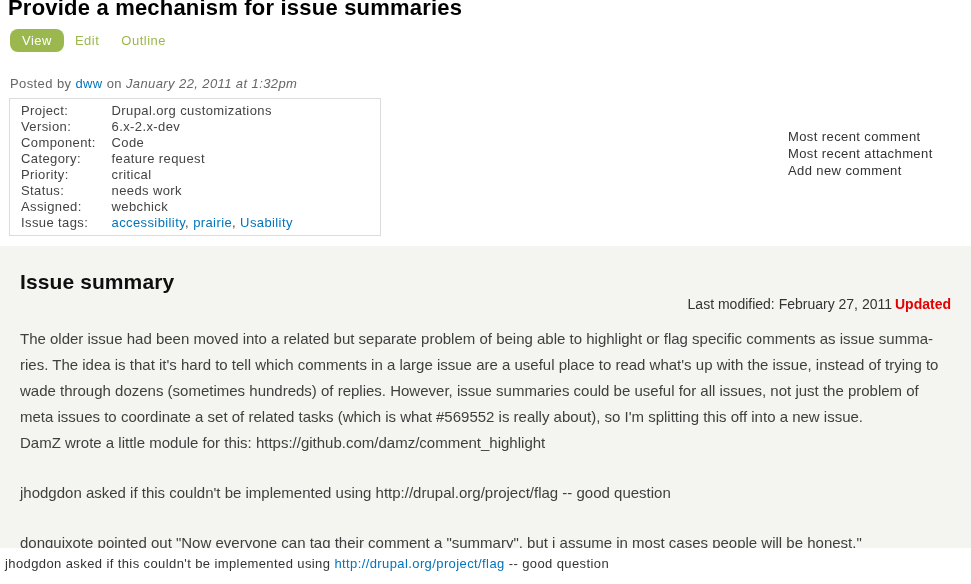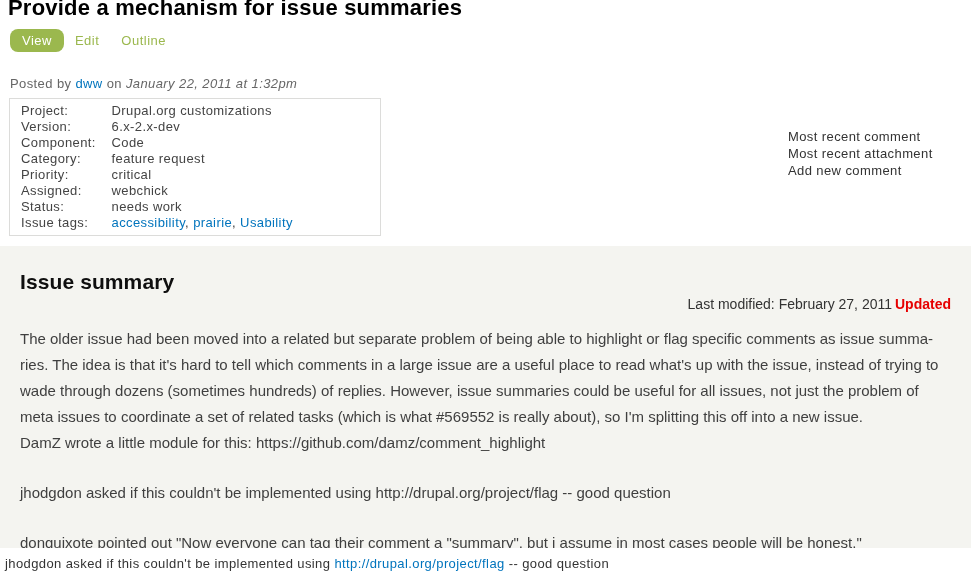--- a/index.html
+++ b/index.html
@@ -114,26 +114,26 @@
     </tr>
     <tr>
       <td class="meta-label">Category:</td>
       <td>feature request</td>
     </tr>
     <tr>
       <td class="meta-label">Priority:</td>
       <td>critical</td>
     </tr>
     <tr>
+      <td class="meta-label">Status:</td>
+      <td>needs work</td>
+    </tr>
+    <tr>
       <td class="meta-label">Assigned:</td>
       <td>webchick</td>
-    </tr>
-    <tr>
-      <td class="meta-label">Status:</td>
-      <td>needs work</td>
     </tr>
     <tr>
       <td class="meta-label">Issue tags:</td>
       <td><a class="link">accessibility</a><span class="sep">, </span><a class="link">prairie</a><span class="sep">, </span><a class="link">Usability</a></td>
     </tr>
   </tbody>
     </table>
 
   <div class="jumpto">
     <div class="jumpto-list">

